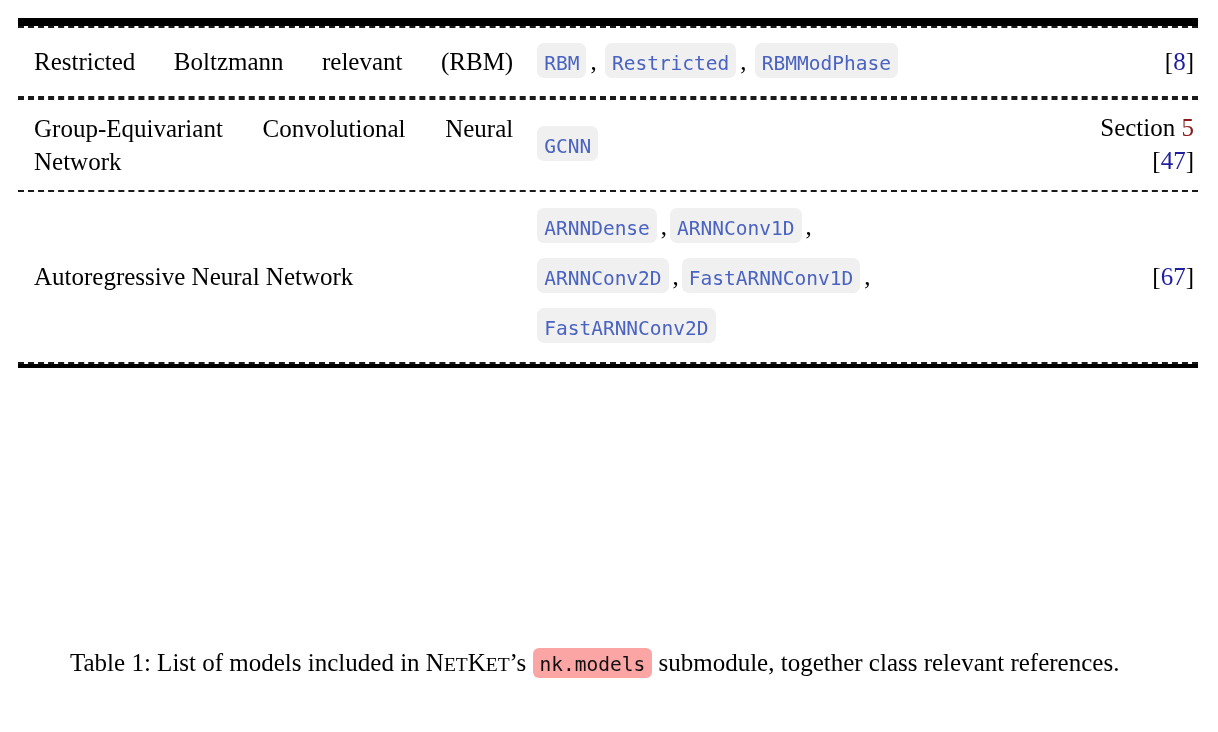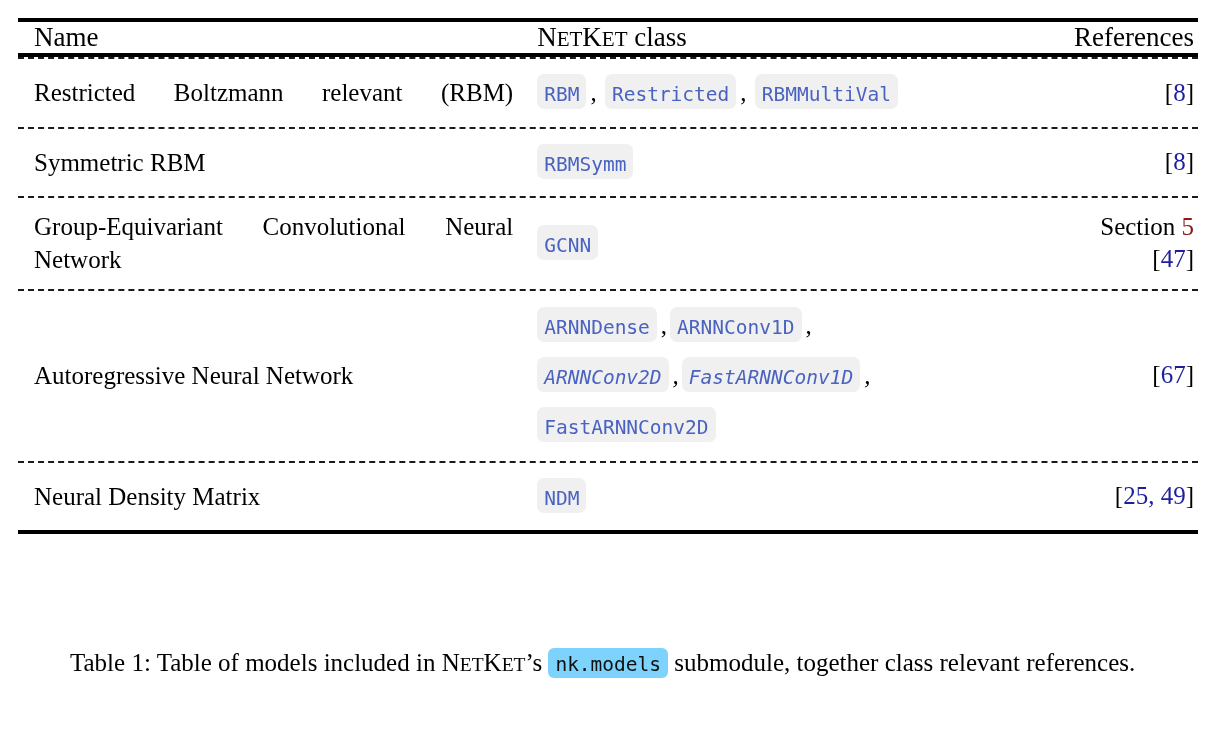--- a/index.html
+++ b/index.html
@@ -131,21 +131,21 @@
     padding: 9px 7px 3px 7px;
     white-space: nowrap;
     display: inline;
     box-decoration-break: clone;
     -webkit-box-decoration-break: clone;
   }
   code.chip-dark {
     font-family: "DejaVu Sans Mono", "Liberation Mono", monospace;
     font-size: 19.5px;
     color: #101010;
-    background: #7dd3fc;
+    background: #fca5a5;
     border-radius: 6px;
     padding: 5px 7px 2px 7px;
     white-space: nowrap;
   }
 
   .comma {
     font-family: "Liberation Serif", serif;
     font-size: 25px;
     color: #000;
     padding: 0 2px 0 4px;
@@ -172,66 +172,45 @@
 </style>
 </head>
 <body>
 
 <div class="page">
 
   <div class="table-wrap">
 
     <div class="rule-thick"></div>
 
-    <table class="models">
-      <colgroup>
-        <col class="col-name">
-          <col class="col-class">
-          <col class="col-ref">
-      </colgroup>
-      <tbody>
-        <tr class="hdr-row">
-          <td class="hdr-name">Name</td>
-          <td class="hdr-class"><span class="sc-first">N</span><span class="sc-small">ET</span><span class="sc-first-cap">K</span><span class="sc-small">ET</span><span> class</span></td>
-          <td class="hdr-ref">References</td>
-        </tr>
-      </tbody>
-    </table>
 
     <div class="rule-thick"></div>
 
     <table class="models">
       <colgroup>
         <col class="col-name">
           <col class="col-class">
           <col class="col-ref">
       </colgroup>
       <tbody id="body-rows">
           <tr>
             <td colspan="3" style="padding: 0px;">
               <div class="rule-dashed"></div>
             </td>
           </tr>
           <tr>
             <td class="name-cell justify-full">Restricted Boltzmann relevant (RBM)</td>
-            <td class="class-cell"><code class="chip">RBM</code><span class="comma">,</span><span>&nbsp;</span><code class="chip">Restricted</code><span class="comma">,</span><span>&nbsp;</span><code class="chip">RBMMultiVal</code></td>
+            <td class="class-cell"><code class="chip">RBM</code><span class="comma">,</span><span>&nbsp;</span><code class="chip">Restricted</code><span class="comma">,</span><span>&nbsp;</span><code class="chip">RBMModPhase</code></td>
             <td class="ref-cell">
               <span class="ref-line"><span class="cite-brk">[</span><span class="cite-num">8</span><span class="cite-brk">]</span></span>
             </td>
           </tr>
           <tr>
             <td colspan="3" style="padding: 0px;">
               <div class="rule-dashed"></div>
-            </td>
-          </tr>
-          <tr>
-            <td class="name-cell nojust">Symmetric RBM</td>
-            <td class="class-cell"><code class="chip">RBMSymm</code></td>
-            <td class="ref-cell">
-              <span class="ref-line"><span class="cite-brk">[</span><span class="cite-num">8</span><span class="cite-brk">]</span></span>
             </td>
           </tr>
           <tr>
             <td colspan="3" style="padding: 0px;">
               <div class="rule-dashed"></div>
             </td>
           </tr>
           <tr>
             <td class="name-cell justify-full">Group-Equivariant Convolutional Neural Network</td>
             <td class="class-cell"><code class="chip">GCNN</code></td>
@@ -242,42 +221,35 @@
           </tr>
           <tr>
             <td colspan="3" style="padding: 0px;">
               <div class="rule-dashed"></div>
             </td>
           </tr>
           <tr>
             <td class="name-cell nojust">Autoregressive Neural Network</td>
             <td class="class-cell spread">
               <div style="text-align: justify; text-align-last: justify; line-height: 2;"><code class="chip">ARNNDense</code><span class="comma">,</span><span style="display: inline-block; width: 1px;"></span><code class="chip">ARNNConv1D</code><span class="comma">,</span></div>
-              <div style="text-align: justify; text-align-last: justify; line-height: 2; font-style: italic;"><code class="chip">ARNNConv2D</code><span class="comma">,</span><span style="display: inline-block; width: 1px;"></span><code class="chip">FastARNNConv1D</code><span class="comma">,</span></div>
+              <div style="text-align: justify; text-align-last: justify; line-height: 2;"><code class="chip">ARNNConv2D</code><span class="comma">,</span><span style="display: inline-block; width: 1px;"></span><code class="chip">FastARNNConv1D</code><span class="comma">,</span></div>
               <div style="text-align: right; text-align-last: left; line-height: 2;"><code class="chip">FastARNNConv2D</code></div>
             </td>
             <td class="ref-cell">
               <span class="ref-line"><span class="cite-brk">[</span><span class="cite-num">67</span><span class="cite-brk">]</span></span>
             </td>
           </tr>
           <tr>
             <td colspan="3" style="padding: 0px;">
               <div class="rule-dashed"></div>
             </td>
           </tr>
-          <tr>
-            <td class="name-cell nojust">Neural Density Matrix</td>
-            <td class="class-cell"><code class="chip">NDM</code></td>
-            <td class="ref-cell">
-              <span class="ref-line"><span class="cite-brk">[</span><span class="cite-num">25, 49</span><span class="cite-brk">]</span></span>
-            </td>
-          </tr>
         </tbody>
     </table>
 
     <div class="rule-thick"></div>
   </div>
 
   <div class="caption">
-    <span>Table 1: </span><span>Table of models included in </span><span class="cap-sc-first">N</span><span class="cap-sc-small">ET</span><span class="cap-sc-first">K</span><span class="cap-sc-small">ET</span><span>’s </span><code class="chip-dark">nk.models</code><span> submodule, together class relevant references.</span>
+    <span>Table 1: </span><span>List of models included in </span><span class="cap-sc-first">N</span><span class="cap-sc-small">ET</span><span class="cap-sc-first">K</span><span class="cap-sc-small">ET</span><span>’s </span><code class="chip-dark">nk.models</code><span> submodule, together class relevant references.</span>
   </div>
 
 </div>
 
 </body></html>

